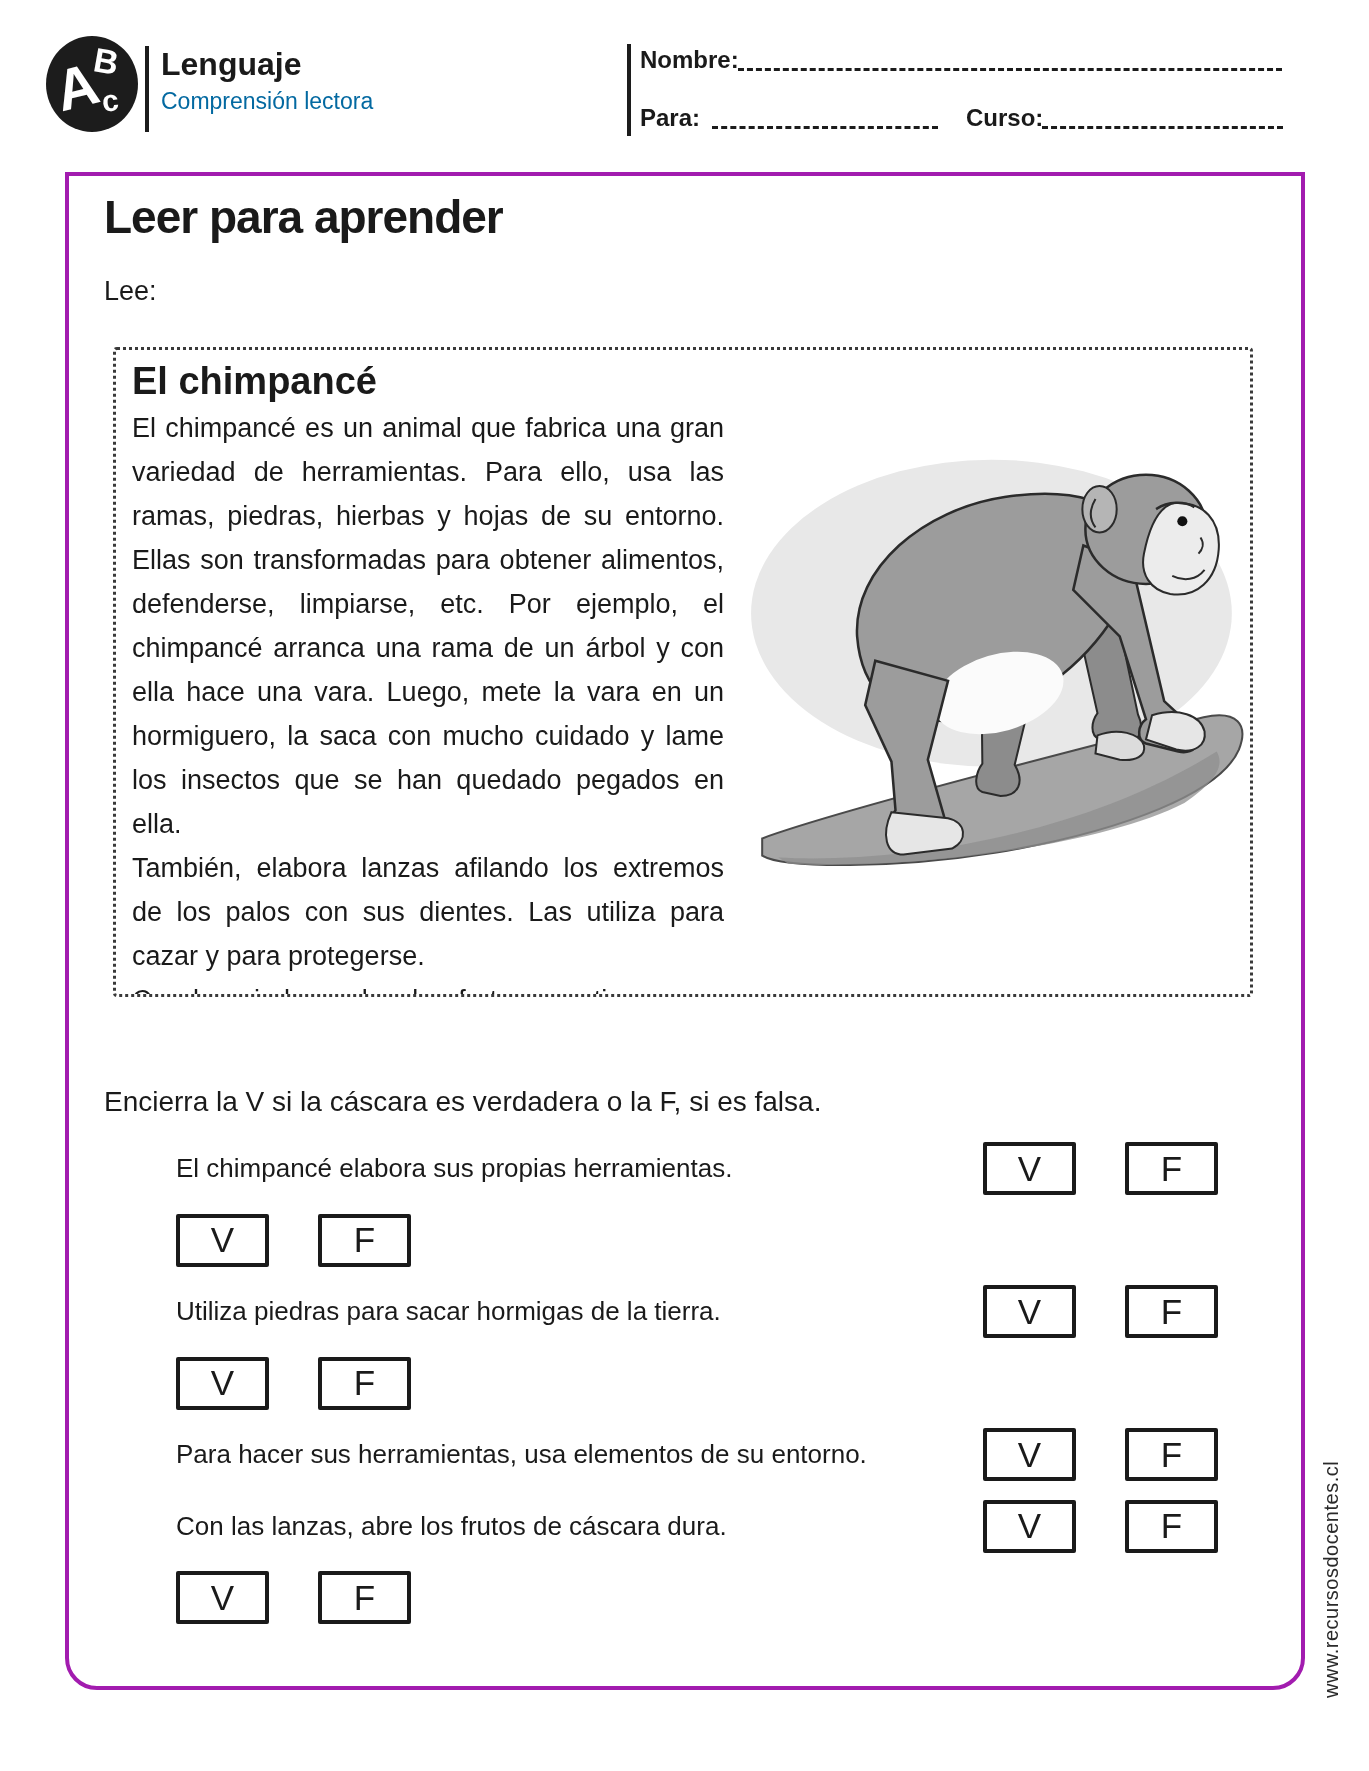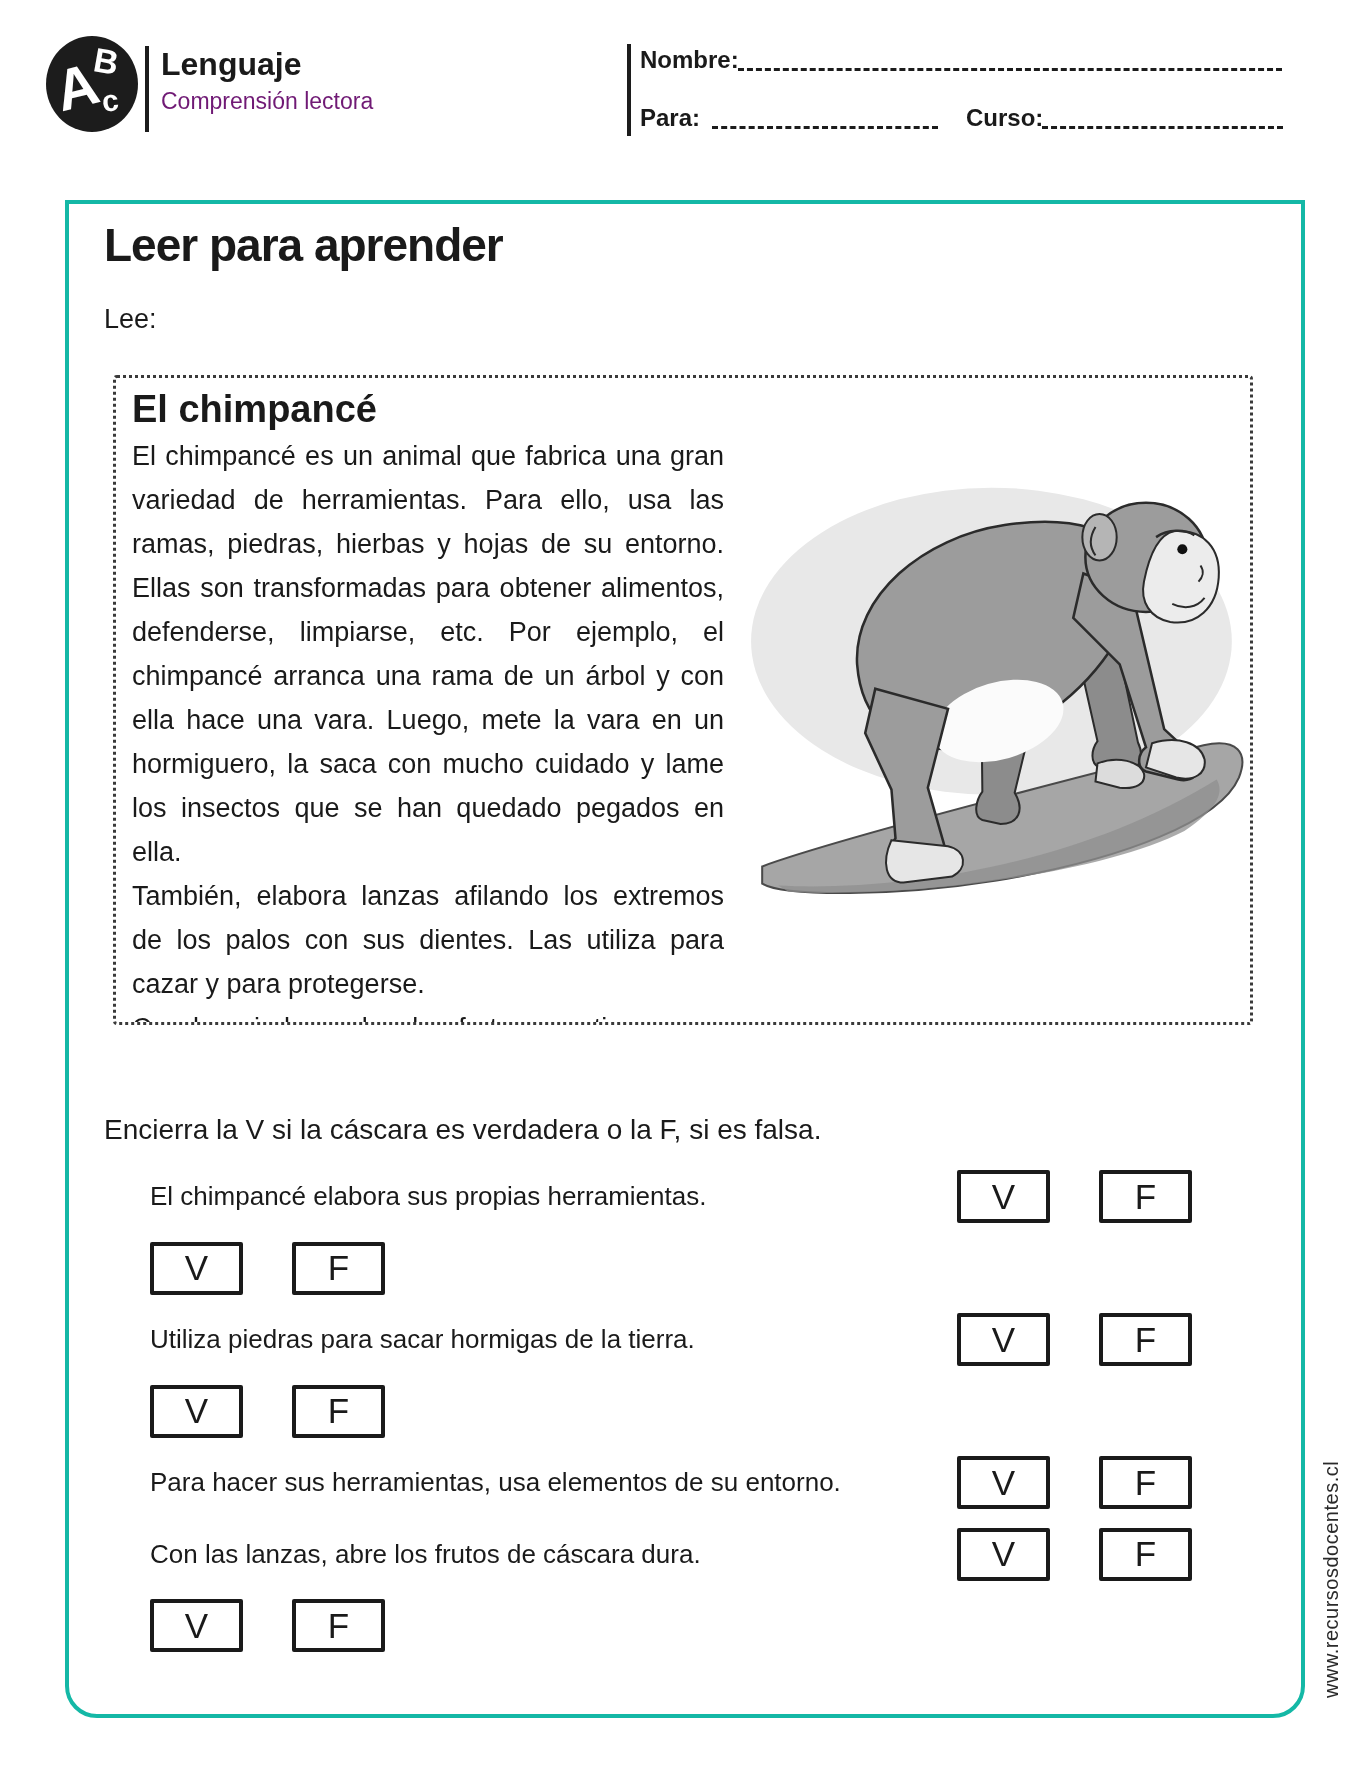--- a/index.html
+++ b/index.html
@@ -17,56 +17,56 @@
   .logo-circle span { position:absolute; color:#ffffff; font-weight:800; line-height:1; }
   .logo-a { left:10px; top:22px; font-size:58px; transform:rotate(-14deg); }
   .logo-b { left:48px; top:8px;  font-size:34px; transform:rotate(10deg); }
   .logo-c { left:56px; top:50px; font-size:30px; transform:rotate(-6deg); }
 
   .header-divider { position:absolute; background:#1c1c1c; }
   .hd-left  { left:145px; top:46px; width:4px; height:86px; }
   .hd-right { left:627px; top:44px; width:4px; height:92px; }
 
   .brand-title    { position:absolute; left:161px; top:46px; font-size:32px; font-weight:800; }
-  .brand-subtitle { position:absolute; left:161px; top:88px; font-size:23px; color:#701a75; }
+  .brand-subtitle { position:absolute; left:161px; top:88px; font-size:23px; color:#0369a1; }
 
   .field-label { position:absolute; font-size:24px; font-weight:800; }
   .lbl-nombre { left:640px; top:46px; }
   .lbl-fecha  { left:640px; top:104px; }
   .lbl-curso  { left:966px; top:104px; }
   .write-line { position:absolute; height:2px; border-bottom:3px dashed #1c1c1c; }
   .line-nombre { left:738px;  top:68px;  width:544px; }
   .line-fecha  { left:712px;  top:126px; width:226px; }
   .line-curso  { left:1042px; top:126px; width:241px; }
 
   
   .frame {
     position:absolute; left:65px; top:172px; width:1240px; height:1518px;
-    border:4px solid #14b8a6; border-radius:0 0 32px 32px; background:#ffffff;margin-top:28px;
+    border:4px solid #a21caf; border-radius:0 0 32px 32px; background:#ffffff;
   }
   .page-title { position:absolute; left:35px; top:14px; font-size:46px; font-weight:800; letter-spacing:-1px; }
   .read-label { position:absolute; left:35px; top:100px; font-size:27px; }
 
   
   .passage-box {
     position:absolute; left:44px; top:171px; width:1140px; height:650px;
     border:3px dotted #3a3a3a; border-radius:4px; overflow:hidden;
   }
   .passage-title { position:absolute; left:16px; top:10px; font-size:38px; font-weight:800; }
   .passage-text {
     position:absolute; left:16px; top:56px; width:592px;
     font-size:27px; line-height:44px; text-align:justify;
   }
   .passage-text p { margin:0; }
   .chimp-art { position:absolute; left:628px; top:66px; width:505px; height:455px; }
 
   
   .instruction { position:absolute; left:35px; top:910px; font-size:28px; }
   .tf-rows { position:absolute; left:0; top:957px; width:100%; }
-  .tf-row { display:flex; align-items:center; height:71.5px; padding-left:81px; }
+  .tf-row { display:flex; align-items:center; height:71.5px; padding-left:107px; }
   .tf-statement { width:807px; font-size:26px; }
   .tf-box {
     width:93px; height:53px; border:4px solid #1a1a1a; background:#ffffff;
     display:flex; align-items:center; justify-content:center;
     font-size:35px; font-weight:500; font-family:"Liberation Sans",sans-serif; color:#1a1a1a;
     border-radius:2px; cursor:pointer;
   }
   .tf-gap { width:49px; }
 
   

